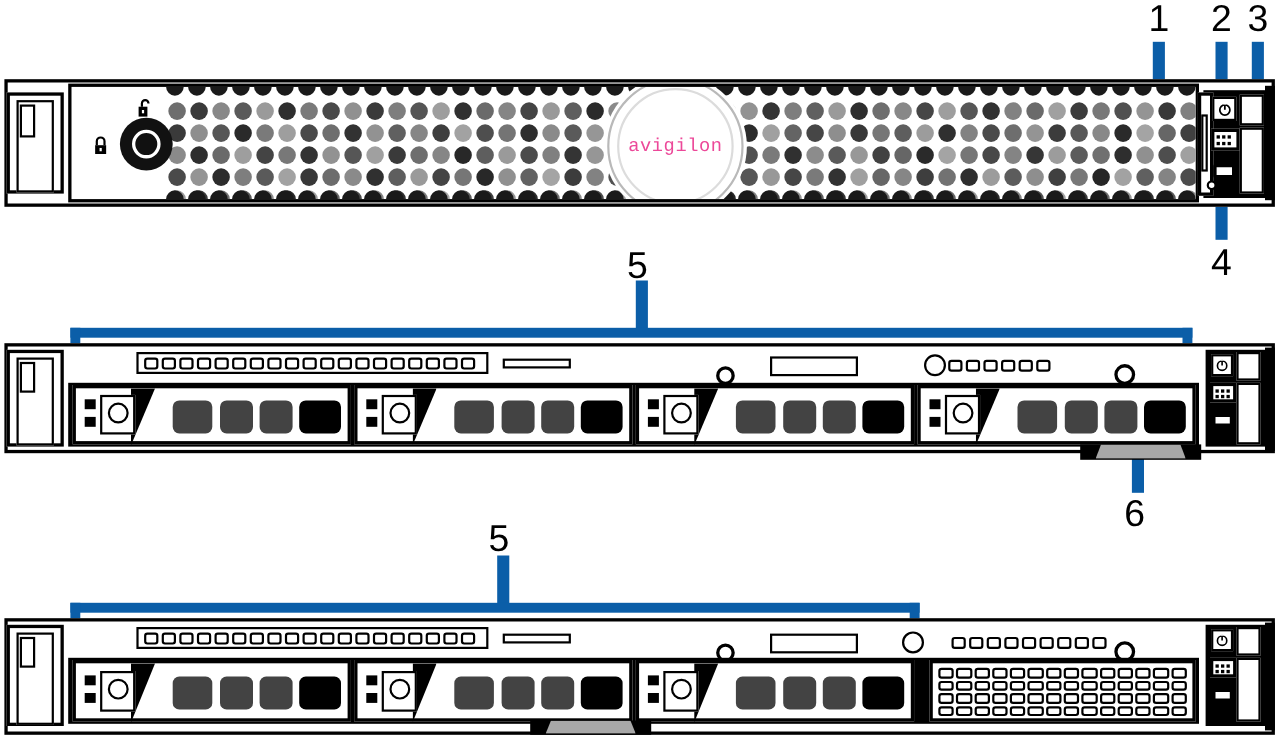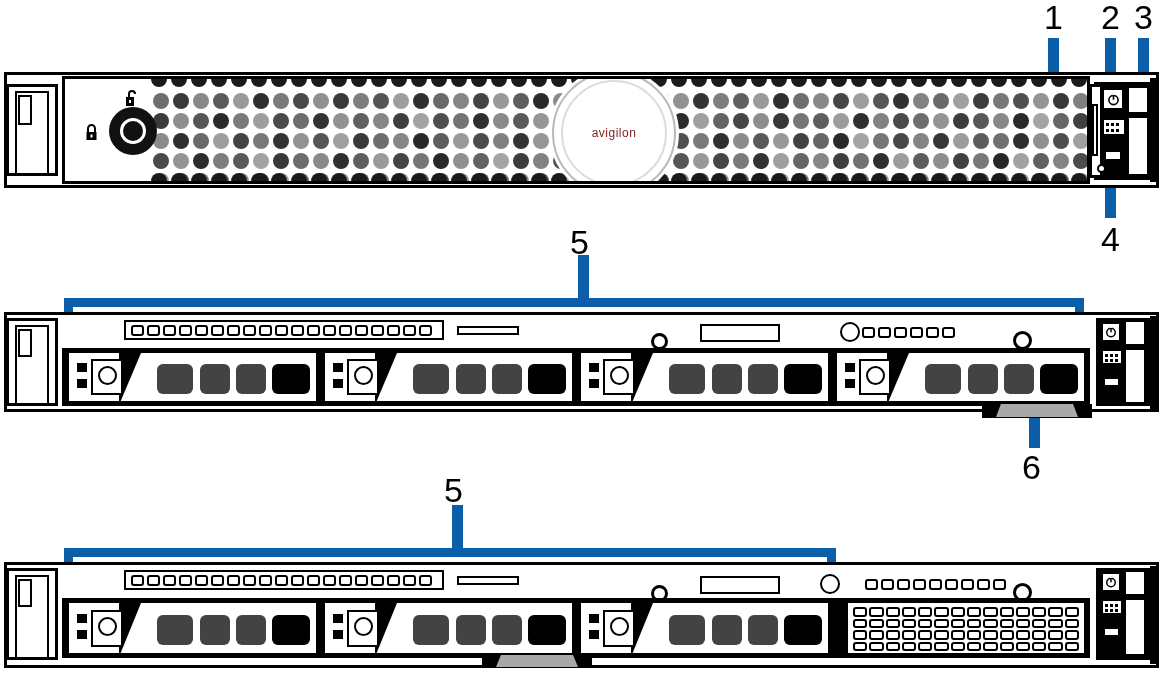--- a/index.html
+++ b/index.html
@@ -27,22 +27,22 @@
          overflow:hidden;}
   .perf-row{position:absolute;display:flex;}
   .perf{border-radius:50%;}
   .perf-cap{position:absolute;display:flex;}
   .perf-cap span{background:#1a1a1a;}
 
   .logo-badge{position:absolute;border-radius:50%;background:#fff;
               border:2px solid #b9b9b9;display:flex;align-items:center;
               justify-content:center;box-shadow:0 0 0 3px #fff;}
   .logo-badge .ring{position:absolute;border-radius:50%;border:2px solid #dcdcdc;}
-  .logo-text{font-size:12px;letter-spacing:.5px;color:#7f1d1d;
-             font-family:Liberation Sans, sans-serif;z-index:2;}
+  .logo-text{font-size:17px;letter-spacing:.5px;color:#ec4899;
+             font-family:Liberation Mono, monospace;z-index:2;}
 
   .keylock{position:absolute;border-radius:50%;background:#111;
            display:flex;align-items:center;justify-content:center;}
   .keylock .core{border-radius:50%;background:#111;border:3px solid #fff;}
 
   .padlock{position:absolute;}
 
   
   .ctrl-panel{position:absolute;background:#fff;border:3px solid #000;box-sizing:border-box;}
   .pwr-btn{position:absolute;border:2px solid #000;background:#fff;box-sizing:border-box;

